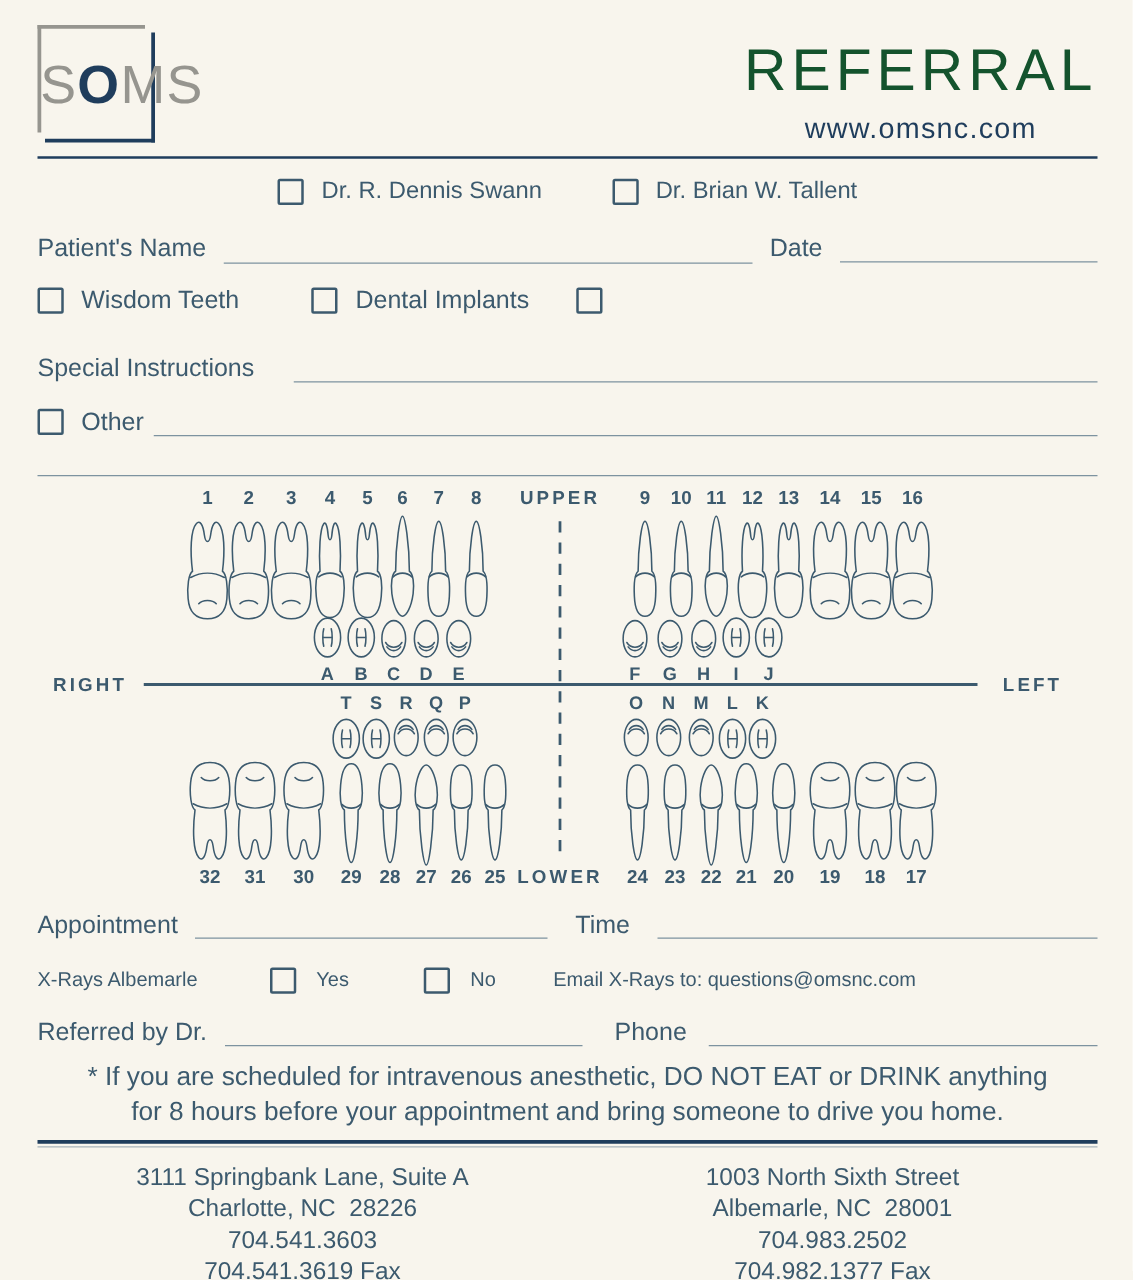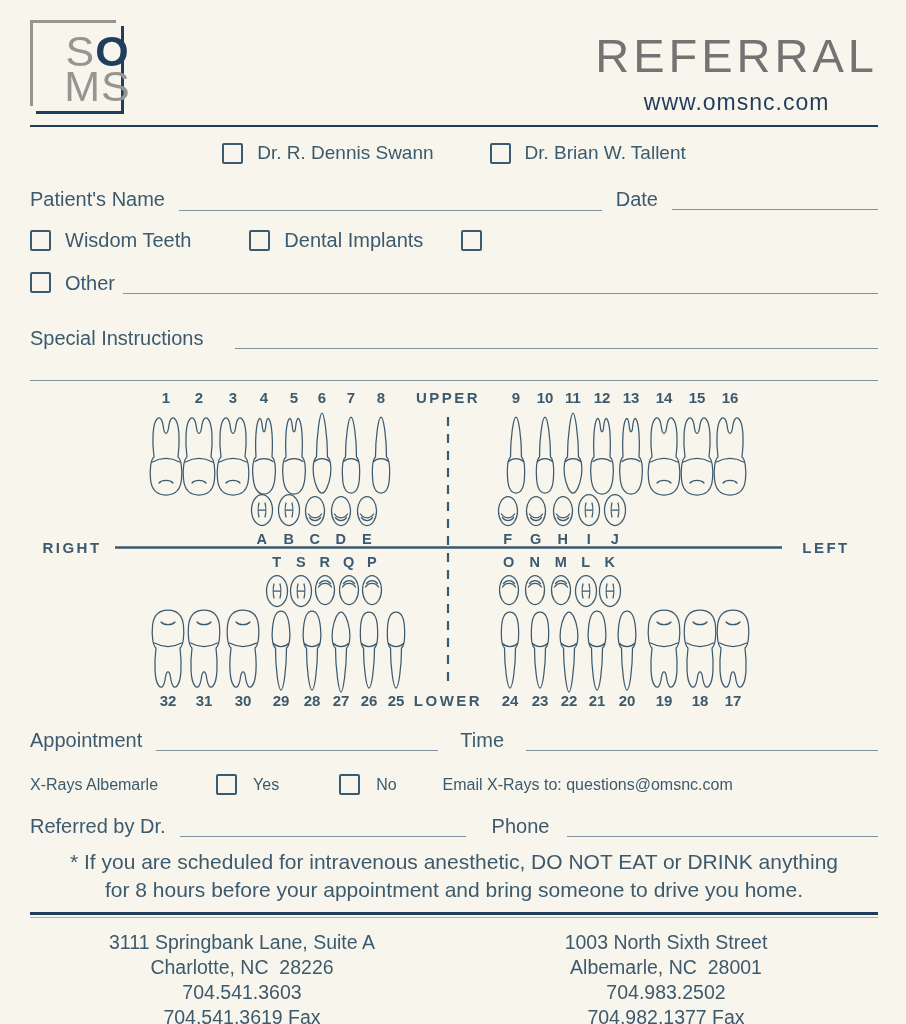--- a/index.html
+++ b/index.html
@@ -8,30 +8,30 @@
   *{box-sizing:border-box; margin:0; padding:0;}
   html,body{width:906px;}
   body{font-family:"Liberation Sans", sans-serif; background:#fff;}
   .paper{width:906px; height:1024px; background:var(--paper); color:var(--ink); padding:20px 28px 0 30px; overflow:hidden;}
 
   
   header{display:flex; align-items:flex-start;}
   .logo{position:relative; width:94px; height:94px; flex:0 0 auto;}
   .logo .bracket-a{position:absolute; top:0; left:0; right:8px; bottom:8px; border-top:3px solid var(--gray); border-left:3px solid var(--gray);}
   .logo .bracket-b{position:absolute; top:6px; left:6px; right:0; bottom:0; border-right:3px solid var(--navy); border-bottom:3px solid var(--navy);}
-  .logo-text{position:absolute; inset:0; display:flex; flex-direction:column; align-items:center; justify-content:center; line-height:.82; padding-top:4px;margin-left:41px;}
+  .logo-text{position:absolute; inset:0; display:flex; flex-direction:row; align-items:center; justify-content:center; line-height:.82; padding-top:4px;margin-left:41px;}
   .logo-text .l1{font-size:43px; color:var(--gray); font-weight:400; letter-spacing:1px;}
   .logo-text .l1 .o{color:var(--navy); font-weight:700;}
   .logo-text .l2{font-size:43px; color:var(--gray); font-weight:400; letter-spacing:1px;}
   .company{margin-left:20px; margin-top:10px; line-height:1.18; font-variant:small-caps;}
   .company .c1{font-size:27px; letter-spacing:2.5px; color:var(--gray);}
   .company .c2{font-size:28px; letter-spacing:2px; color:var(--navy); font-weight:700;}
   .company .c3{font-size:27px; letter-spacing:2.5px; color:var(--gray);}
   .title-block{margin-left:auto; margin-top:12px; text-align:center;}
-  .referral-title{font-size:47px; letter-spacing:4px; color:#737373; font-weight:400; line-height:1;text-align:right;}
+  .referral-title{font-size:47px; letter-spacing:4px; color:#14532d; font-weight:400; line-height:1;text-align:right;}
   .website{margin-top:10px; font-size:23px; letter-spacing:1px; color:var(--navy);}
   .header-rule{margin-top:9px; border:none; border-top:2.5px solid var(--navy);}
 
   
   .row{display:flex; align-items:flex-end; font-size:20px;}
   .cb{display:inline-block; width:21px; height:21px; border:2px solid var(--ink); border-radius:2px; background:transparent; flex:0 0 auto;}
   .cb-item{display:flex; align-items:center; gap:14px; font-size:20px;}
   .blank{border-bottom:1.5px solid var(--line); height:1.05em; flex:1 1 auto; margin-bottom:1px;}
   .lbl{white-space:nowrap;}
 
@@ -128,28 +128,28 @@
     </div>
     <div class="cb-item p2">
       <span class="cb"></span>
       <span class="lbl">Dental Implants</span>
     </div>
     <div class="cb-item p3">
       <span class="cb"></span>
     </div>
   </div>
 
+  <div class="row special-row">
+    <span class="lbl">Special Instructions</span>
+    <span class="blank"></span>
+  </div>
+
   <div class="row other-row">
     <span class="cb" style="margin-bottom:2px"></span>
     <span class="lbl">Other</span>
-    <span class="blank"></span>
-  </div>
-
-  <div class="row special-row">
-    <span class="lbl">Special Instructions</span>
     <span class="blank"></span>
   </div>
   <div class="blank-full"></div>
 
   <div class="chart">
   <svg width="906" height="320" viewBox="0 0 906 320" xmlns="http://www.w3.org/2000/svg">
     <defs>
       <g id="molar" class="tooth">
         <path d="M6 46 C4 30 4.5 13 9 8 C12 4.5 14.5 9 15.5 17 C16.5 24 19.5 24 20.5 17 C21.5 9 24 4.5 27 8 C31.5 13 32 30 30 46 C33 48 34.5 58 33.5 68 C32.5 80 26 84 18 84 C10 84 3.5 80 2.5 68 C1.5 58 3 48 6 46 Z"></path>
         <path d="M4.5 51 C13 46.5 23 46.5 31.5 51"></path>

